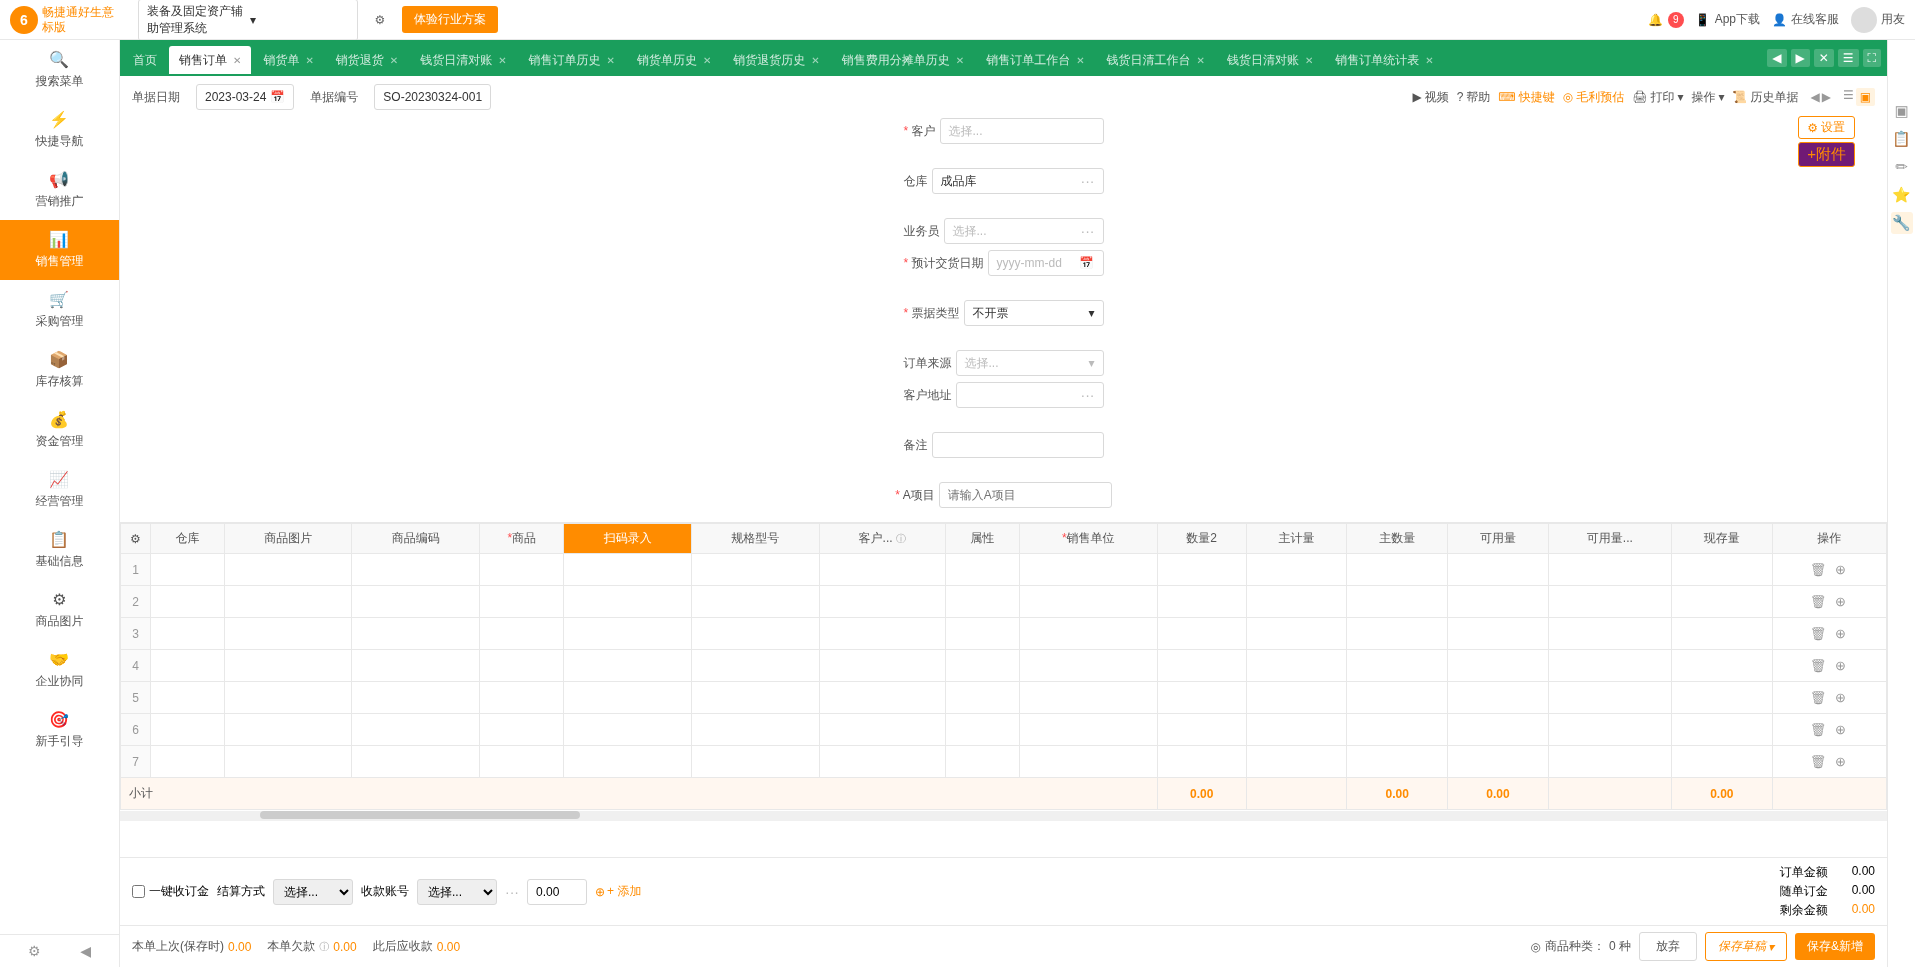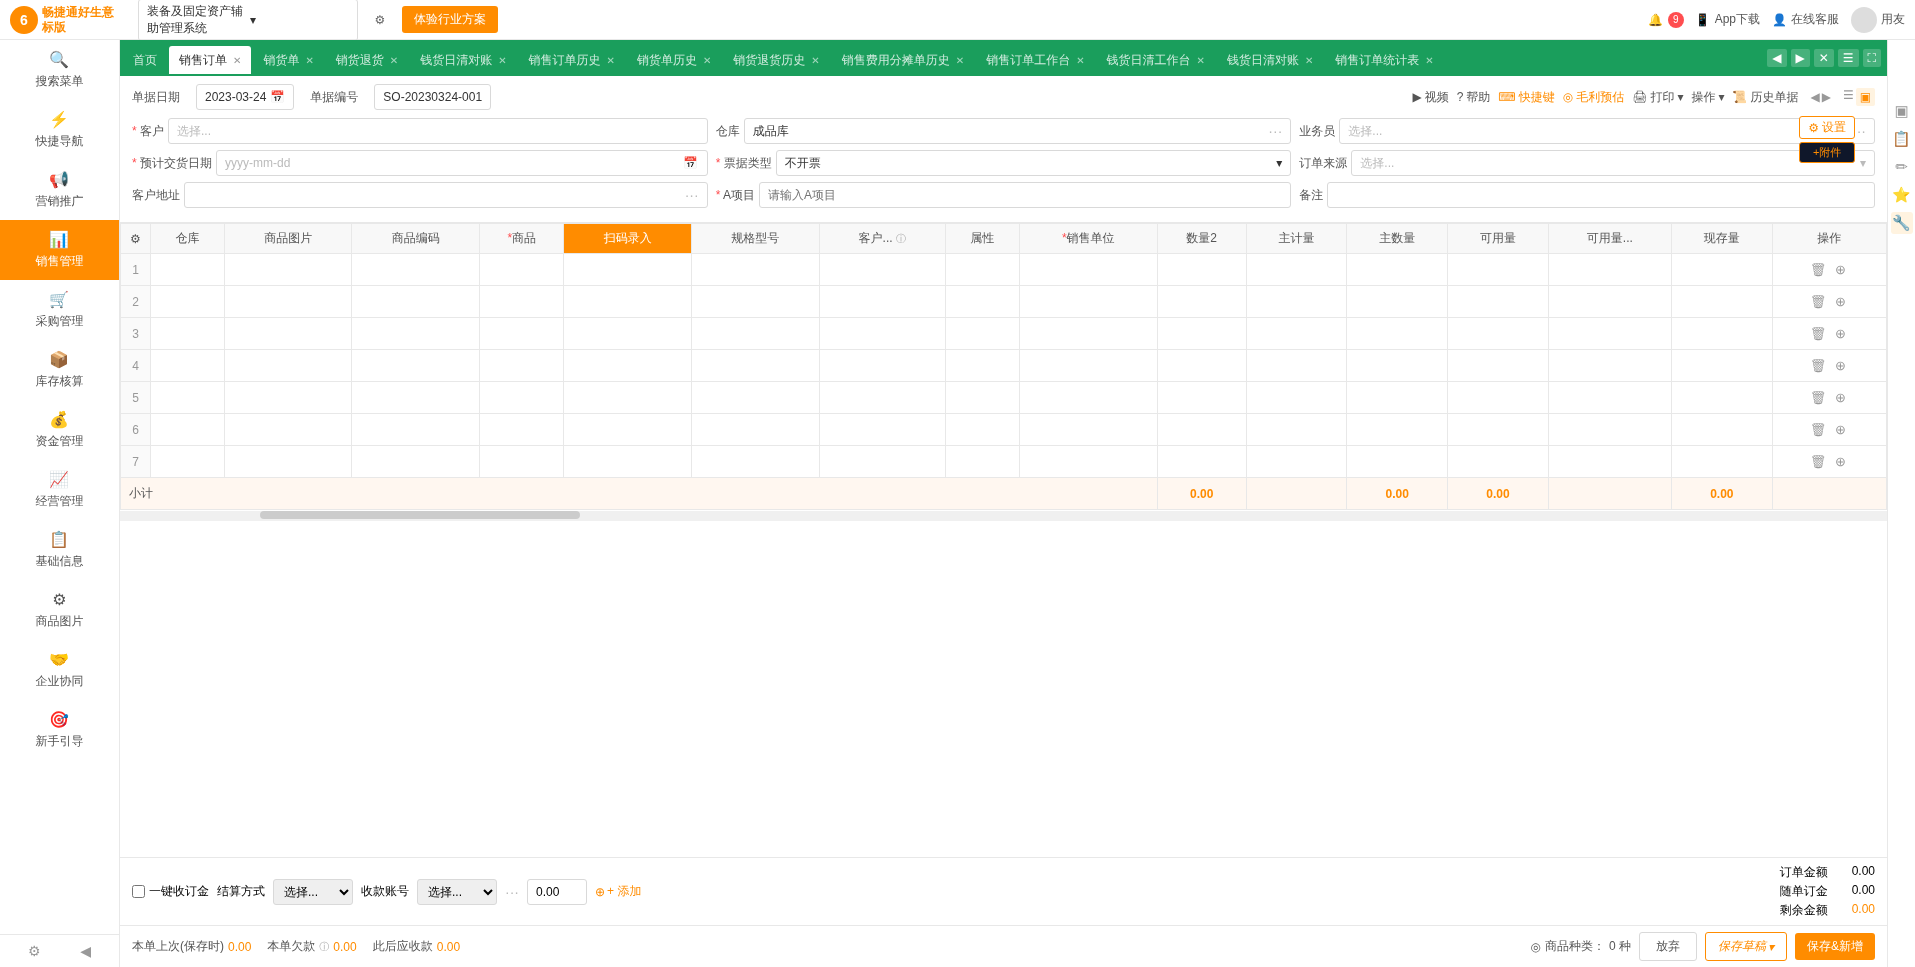--- a/index.html
+++ b/index.html
@@ -2,21 +2,21 @@
 <html><head>
   <meta charset="utf-8">
   <style>
     * { box-sizing: border-box; margin: 0; padding: 0; font-family: 'Microsoft YaHei', Arial, sans-serif; font-size: 12px; }
     body { background: #f5f5f5; overflow: hidden; }
     
     
     .top-bar { display: flex; align-items: center; background: #fff; height: 40px; padding: 0 10px; border-bottom: 1px solid #e8e8e8; gap: 8px; }
     .logo-area { display: flex; align-items: center; gap: 4px; width: 120px; }
     .logo-icon { width: 28px; height: 28px; background: #ff8c00; border-radius: 50%; display: flex; align-items: center; justify-content: center; color: white; font-size: 14px; font-weight: bold; }
-    .logo-text { font-size: 11px; color: #ff8c00; font-weight: bold; line-height: 1.2; }
+    .logo-text { font-size: 11px; color: #ff8c00; font-weight: normal; line-height: 1.2; }
     .system-selector { display: flex; align-items: center; gap: 4px; border: 1px solid #ddd; border-radius: 3px; padding: 3px 8px; cursor: pointer; font-size: 11px; color: #333; flex: 1; max-width: 220px; }
     .system-selector span { flex: 1; }
     .settings-icon-btn { width: 28px; height: 28px; display: flex; align-items: center; justify-content: center; cursor: pointer; color: #666; }
     .industry-btn { background: #ff8c00; color: white; border: none; border-radius: 3px; padding: 5px 12px; cursor: pointer; font-size: 12px; }
     .top-right { margin-left: auto; display: flex; align-items: center; gap: 12px; }
     .top-right-item { display: flex; align-items: center; gap: 4px; cursor: pointer; color: #555; font-size: 12px; }
     .notification-badge { background: #ff4d4f; color: white; border-radius: 50%; width: 16px; height: 16px; font-size: 10px; display: flex; align-items: center; justify-content: center; }
     .user-avatar { width: 26px; height: 26px; background: #ddd; border-radius: 50%; }
 
     
@@ -38,21 +38,21 @@
     .tab.active .close-x { color: #999; }
     .tab-nav { margin-left: auto; display: flex; gap: 4px; padding: 0 4px; }
     .tab-nav-btn { color: white; cursor: pointer; background: rgba(255,255,255,0.2); border: none; border-radius: 2px; padding: 2px 5px; font-size: 12px; }
 
     
     .form-area { background: #fff; padding: 8px 12px; border-bottom: 1px solid #e8e8e8; }
     .form-header { display: flex; align-items: center; gap: 16px; margin-bottom: 8px; }
     .form-header-right { margin-left: auto; display: flex; align-items: center; gap: 8px; }
     .form-header-btn { display: flex; align-items: center; gap: 3px; cursor: pointer; color: #555; font-size: 12px; }
     .form-header-btn.orange { color: #ff8c00; }
-    .form-row { display: flex; align-items: center; gap: 8px; margin-bottom: 6px; flex-wrap: wrap; }
+    .form-row { display: flex; align-items: center; gap: 24px; margin-bottom: 6px; flex-wrap: wrap; flex-direction: column; }
     .form-field { display: flex; align-items: center; gap: 4px; flex: 1; min-width: 200px; }
     .form-label { color: #555; white-space: nowrap; font-size: 12px; }
     .form-label.required::before { content: '* '; color: #ff4d4f; }
     .form-input { border: 1px solid #d9d9d9; border-radius: 3px; padding: 3px 8px; font-size: 12px; color: #333; background: #fff; flex: 1; min-width: 80px; height: 26px; }
     .form-input.placeholder { color: #bbb; }
     .form-select { border: 1px solid #d9d9d9; border-radius: 3px; padding: 3px 8px; font-size: 12px; color: #333; background: #fff; flex: 1; min-width: 80px; height: 26px; display: flex; align-items: center; justify-content: space-between; cursor: pointer; }
     .date-display { background: #fff; border: 1px solid #d9d9d9; border-radius: 3px; padding: 3px 8px; font-size: 12px; color: #333; height: 26px; display: flex; align-items: center; gap: 4px; }
     .dots-btn { color: #bbb; cursor: pointer; font-size: 14px; }
 
     
@@ -306,21 +306,21 @@
             <span style="cursor:pointer;color:#ff8c00;background:#fff3e0;padding:2px 4px;border-radius:2px;">▣</span>
           </div>
         </div>
       </div>
 
       <div style="position:absolute;right:32px;top:76px;display:flex;flex-direction:column;gap:3px;z-index:10;">
         <button style="background:#fff;border:1px solid #ff8c00;color:#ff8c00;border-radius:3px;padding:2px 8px;cursor:pointer;font-size:11px;display:flex;align-items:center;gap:3px;">
           <span>⚙</span>
           <span>设置</span>
         </button>
-        <button style="background:#0f172a;border:1px solid #ff8c00;color:#ff8c00;border-radius:3px;padding:2px 8px;cursor:pointer;font-size:11px;">+附件</button>
+        <button style="background:#701a75;border:1px solid #ff8c00;color:#ff8c00;border-radius:3px;padding:2px 8px;cursor:pointer;font-size:15px;">+附件</button>
       </div>
 
       <div class="form-row">
         <div class="form-field">
           <span class="form-label required">客户</span>
           <div class="form-input placeholder" style="display:flex;align-items:center;justify-content:space-between;cursor:pointer;">选择...</div>
         </div>
         <div class="form-field">
           <span class="form-label">仓库</span>
           <div class="form-input" style="display:flex;align-items:center;justify-content:space-between;">
@@ -363,26 +363,26 @@
 
       <div class="form-row">
         <div class="form-field">
           <span class="form-label">客户地址</span>
           <div class="form-input" style="display:flex;align-items:center;justify-content:space-between;">
             <span></span>
             <span class="dots-btn">···</span>
           </div>
         </div>
         <div class="form-field">
+          <span class="form-label">备注</span>
+          <div class="form-input" style="flex:2;"></div>
+        </div>
+        <div class="form-field">
           <span class="form-label required">A项目</span>
           <input class="form-input" type="text" style="flex: 2 1 0%;" placeholder="请输入A项目">
-        </div>
-        <div class="form-field">
-          <span class="form-label">备注</span>
-          <div class="form-input" style="flex:2;"></div>
         </div>
       </div>
 
     </div>
 
 
     <div class="table-container">
       <table class="data-table">
         <thead>
           <tr>

